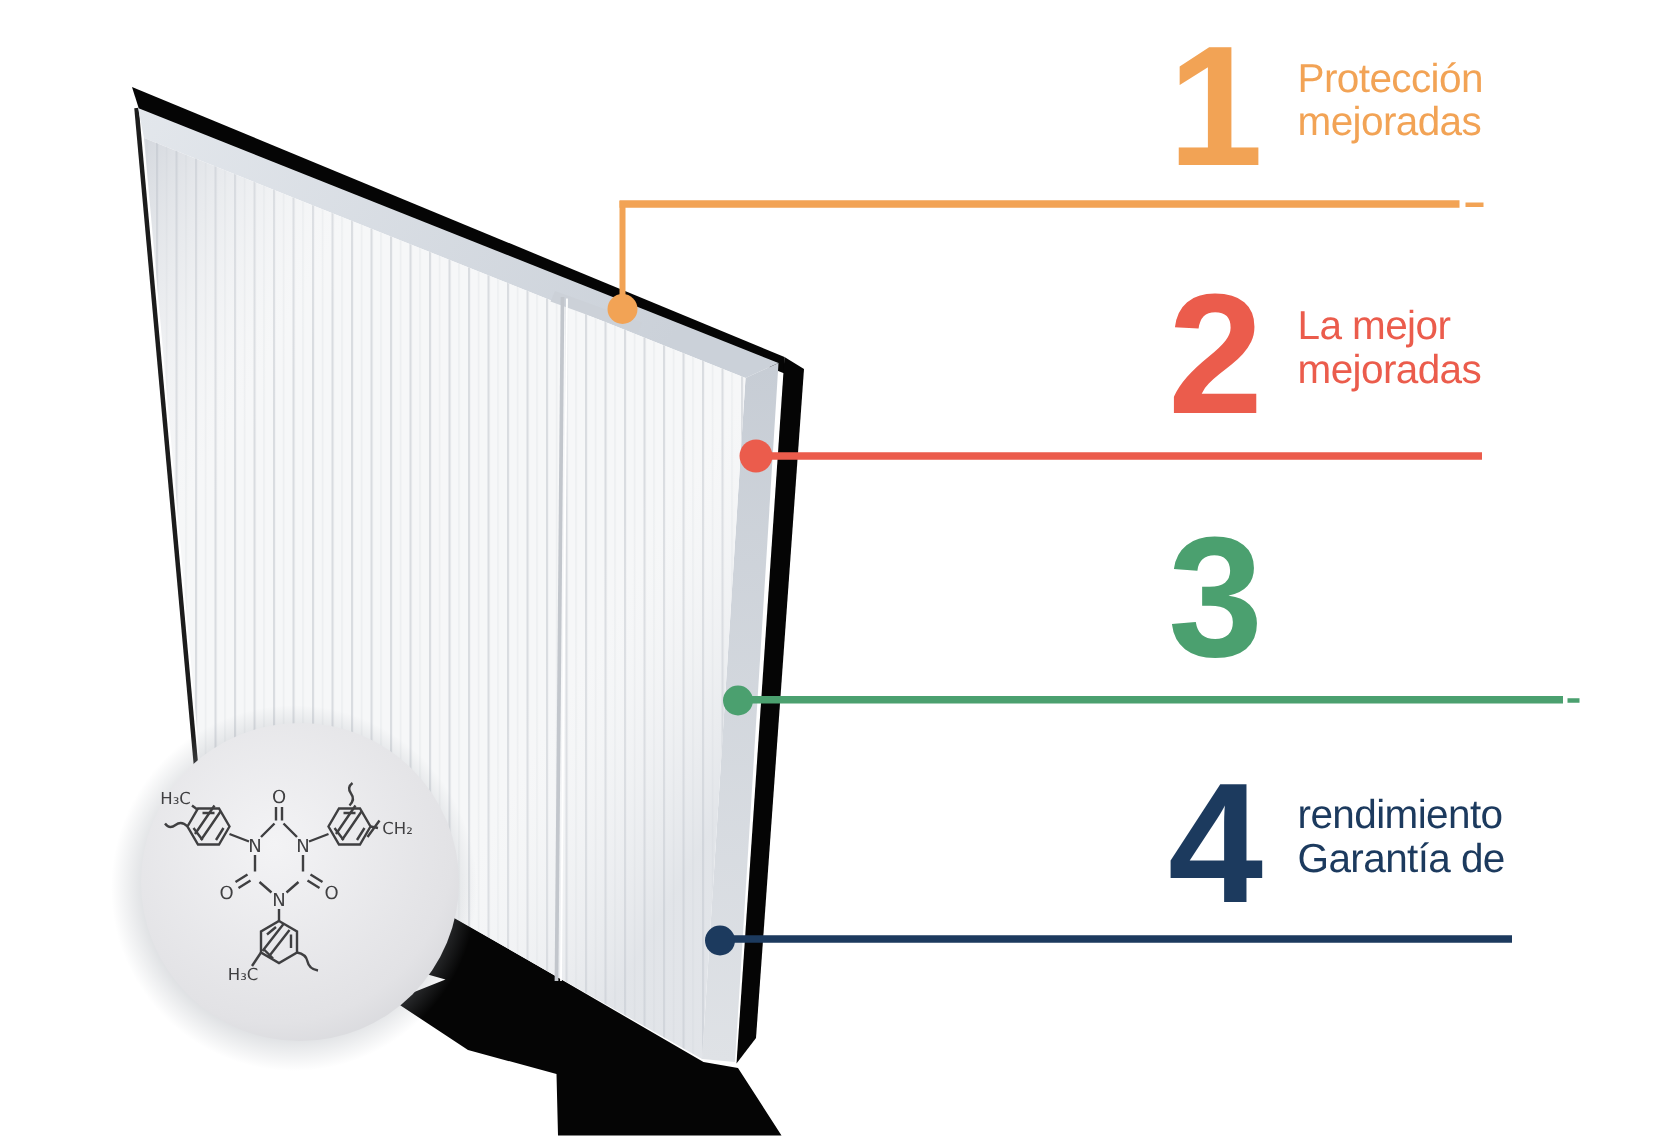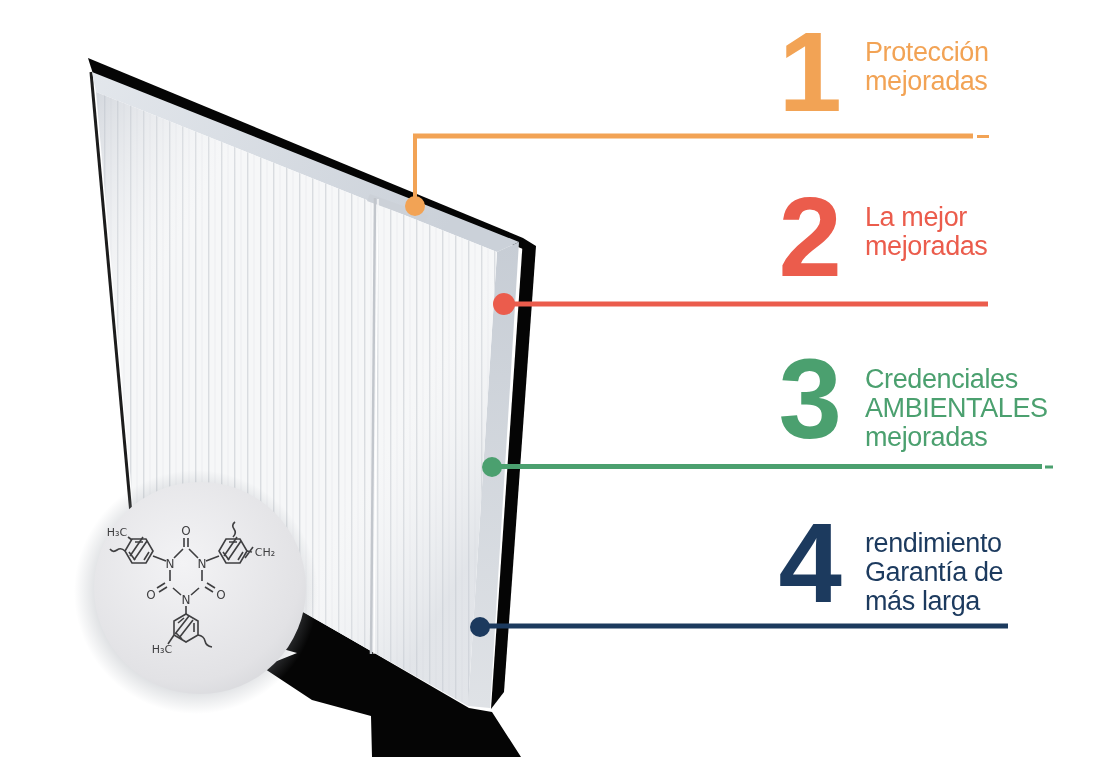--- a/index.html
+++ b/index.html
@@ -138,29 +138,23 @@
   <div class="item item2" style="color: rgb(235, 92, 76);">
     <div class="num">2</div>
     <div class="lines">
       <div>La mejor</div>
       <div>mejoradas</div>
     </div>
   </div>
 
   <div class="item item3" style="color: rgb(75, 160, 111);">
     <div class="num">3</div>
-    <div class="lines">
-      <div>Credenciales</div>
-      <div>AMBIENTALES</div>
-      <div>mejoradas</div>
-    </div>
   </div>
 
   <div class="item item4" style="color: rgb(28, 58, 94);">
     <div class="num">4</div>
     <div class="lines">
       <div>rendimiento</div>
       <div>Garantía de</div>
-      <div>más larga</div>
     </div>
   </div>
 
 </div>
 
 </body></html>

